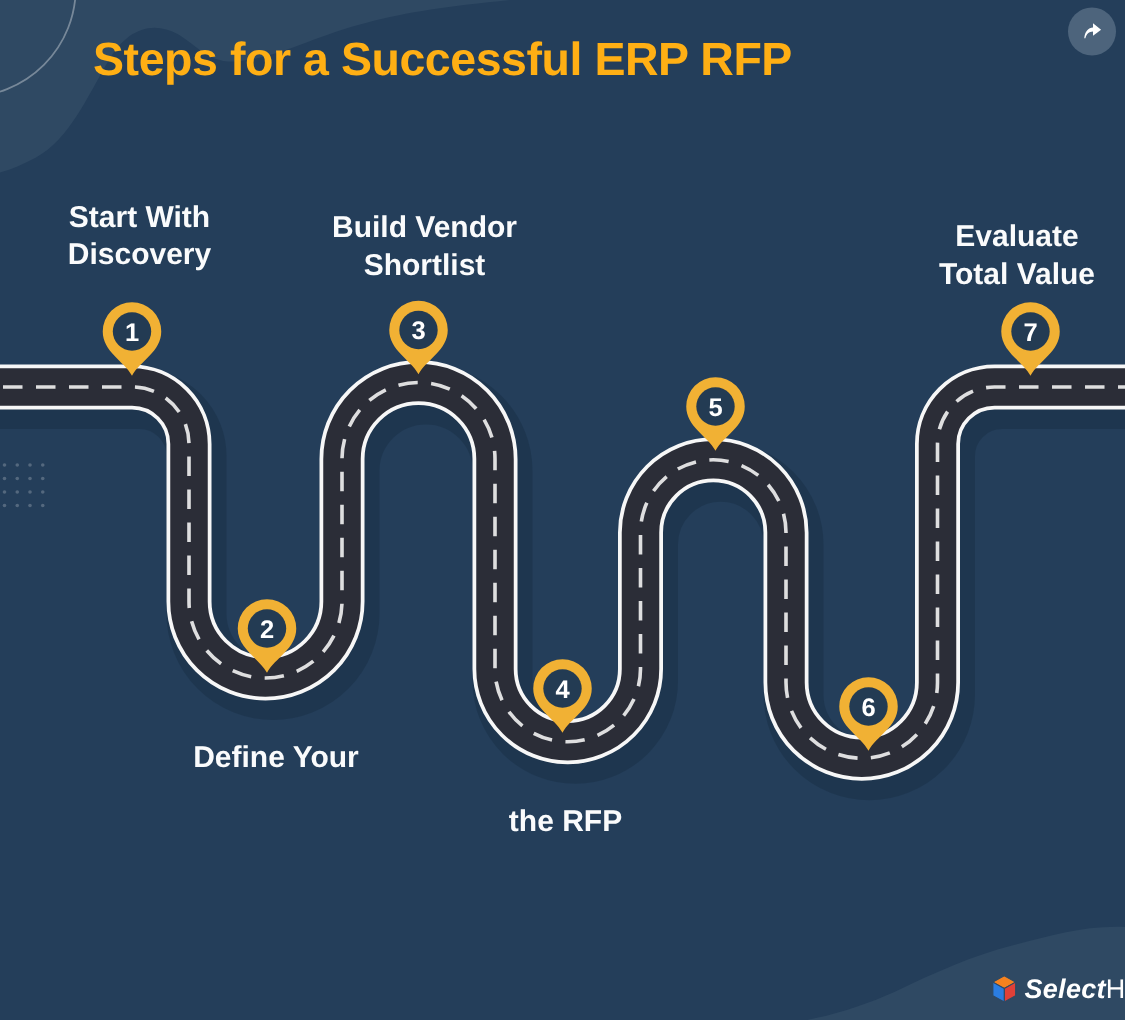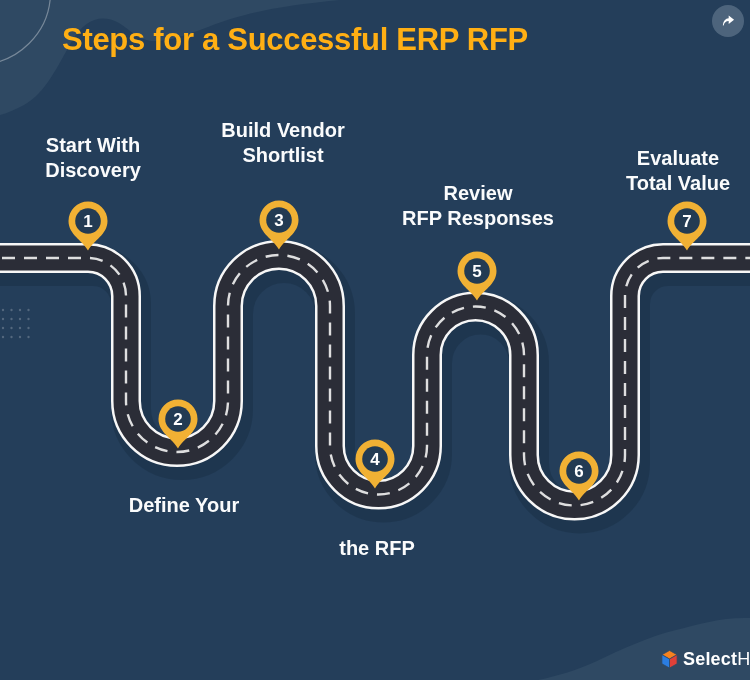--- a/index.html
+++ b/index.html
@@ -24,21 +24,21 @@
     font-size:20px;font-weight:bold;line-height:25px;
   }
   .step-label span{display:block;}
   .pin{position:absolute;width:40px;height:52px;}
   .pin svg{display:block;width:40px;height:52px;overflow:visible;}
   .pin text{font-family:"Liberation Sans",sans-serif;font-weight:bold;font-size:17px;fill:#ffffff;}
   .logo{
     position:absolute;left:660px;top:649px;display:flex;align-items:center;gap:4px;
     color:#ffffff;font-size:18px;
   }
-  .logo .bold{font-weight:bold;letter-spacing:.2px;}
+  .logo .bold{font-weight:bold;letter-spacing:.2px;font-style:italic;}
   .logo .reg{font-weight:normal;letter-spacing:.2px;}
 </style>
 </head>
 <body>
 
 <div class="canvas">
 
   <svg class="deco-svg" viewBox="0 0 750 680">
     <path fill="#2F4963" d="M 0 0 L 340 0 C 300 4 271 8 245 15 C 209 24 185 39 157 41 C 139 42 132 31 119 23 C 101 13 84 20 72 41 C 58 65 46 93 24 105 C 16 109 8 113 0 115 Z"></path>
     <circle cx="-22" cy="-8" r="72.5" fill="none" stroke="rgba(255,255,255,0.35)" stroke-width="1.2"></circle>
@@ -80,30 +80,26 @@
     </svg>
   </button>
 
   <div class="step-label" style="left:-19px;top:133px;">
     <span>Start With</span>
     <span>Discovery</span>
   </div>
   <div class="step-label" style="left:72px;top:493px;">
     <span>Define Your</span>
   </div>
-  <div class="step-label" style="left:171px;top:118px;">
+  <div class="step-label" style="left:171px;top:140px;">
     <span>Build Vendor</span>
     <span>Shortlist</span>
   </div>
   <div class="step-label" style="left:265px;top:536px;">
     <span>the RFP</span>
-  </div>
-  <div class="step-label" style="left:366px;top:181px;">
-    <span>Review</span>
-    <span>RFP Responses</span>
   </div>
   <div class="step-label" style="left:566px;top:146px;">
     <span>Evaluate</span>
     <span>Total Value</span>
   </div>
 
   <div class="pin" style="left:68px;top:201px;">
     <svg viewBox="-20 -20 40 52">
       <path fill="#F1B134" d="M 0 29.5 C -5.5 19.5 -19.5 13.5 -19.5 0 A 19.5 19.5 0 1 1 19.5 0 C 19.5 13.5 5.5 19.5 0 29.5 Z"></path>
       <circle cx="0" cy="0" r="12.8" fill="#233B53"></circle>

